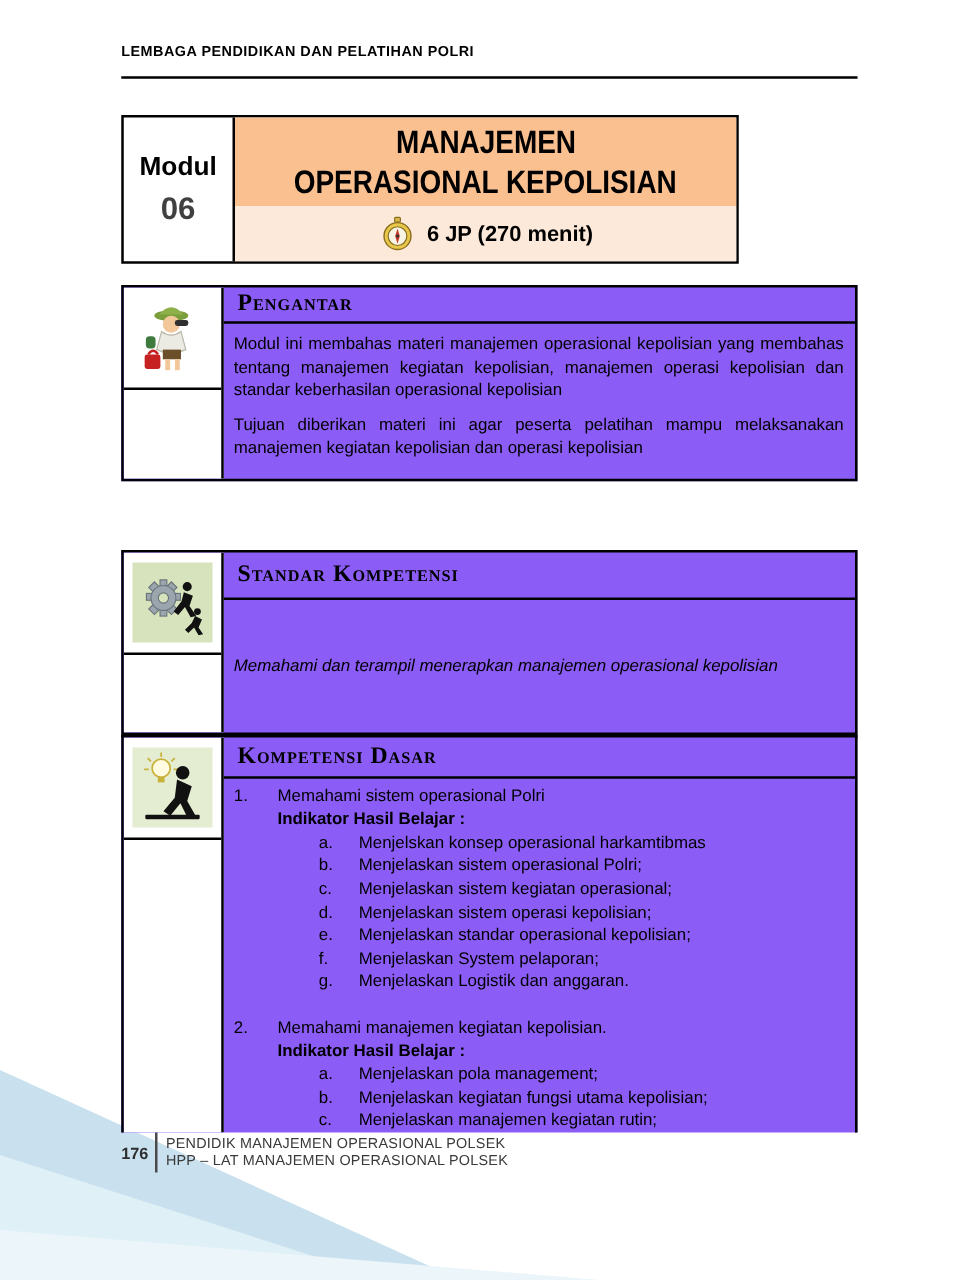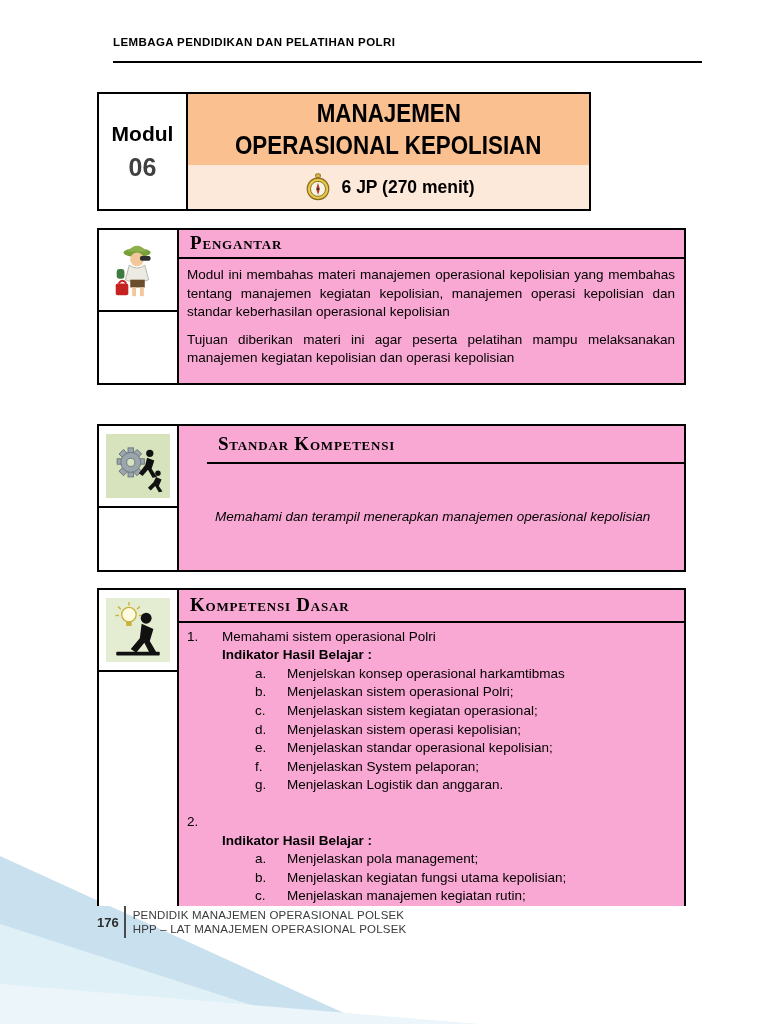--- a/index.html
+++ b/index.html
@@ -6,40 +6,40 @@
   body{
     width:768px;height:1024px;position:relative;background:#ffffff;
     font-family:"Liberation Sans", sans-serif;color:#000;overflow:hidden;
   }
   
   .deco{position:absolute;left:0;pointer-events:none;}
   .deco1{top:856px;width:368px;height:168px;background:#c9e1ee;clip-path:polygon(0 0,100% 100%,0 100%);}
   .deco2{top:924px;width:310px;height:100px;background:#dff0f7;clip-path:polygon(0 0,100% 100%,0 100%);}
   .deco3{top:984px;width:480px;height:40px;background:#ecf6fa;clip-path:polygon(0 0,100% 100%,0 100%);}
 
-  .doc-header{position:absolute;left:113px;top:36px;width:589px;}
+  .doc-header{position:absolute;left:97px;top:36px;width:589px;}
   .doc-header-text{font-size:11.5px;font-weight:bold;letter-spacing:.4px;}
   .doc-header-rule{margin-top:13px;height:2px;background:#000;}
 
   
   .module-box{position:absolute;left:97px;top:92px;width:494px;height:119px;
     border:2px solid #000;display:flex;box-sizing:border-box;background:#fff;}
   .module-left{width:89px;border-right:2px solid #000;display:flex;flex-direction:column;
     align-items:center;justify-content:center;gap:7px;box-sizing:border-box;}
   .module-label{font-size:21px;font-weight:bold;}
   .module-number{font-size:25px;font-weight:bold;}
   .module-right{flex:1;display:flex;flex-direction:column;}
   .module-title{flex:1;display:flex;flex-direction:column;align-items:center;justify-content:center;line-height:1.2;}
   .module-title div{font-size:26px;font-weight:bold;transform:scaleX(.86);transform-origin:50% 50%;letter-spacing:0;}
   .module-duration{height:44px;display:flex;align-items:center;justify-content:center;gap:9px;}
   .module-duration span{font-size:17.5px;font-weight:bold;}
 
   
   .sect{position:absolute;left:97px;width:589px;border:2px solid #000;display:flex;
-    box-sizing:border-box;background:#f9a8d4;overflow:hidden;}
+    box-sizing:border-box;background:#8b5cf6;overflow:hidden;}
   .sect.noborder-bottom{border-bottom:none;}
   .sect-iconcol{width:80px;border-right:2px solid #000;box-sizing:border-box;background:#fff;}
   .icon-box{height:82px;border-bottom:2px solid #000;display:flex;align-items:center;justify-content:center;box-sizing:border-box;}
   .icon-tile{width:64px;height:64px;display:flex;align-items:center;justify-content:center;}
   .tile-green{background:#d6e3bc;}
   .tile-pale{background:#e4ecd2;}
   .sect-main{flex:1;display:flex;flex-direction:column;min-width:0;}
   .sect-titlerow{height:38px;border-bottom:2px solid #000;display:flex;align-items:center;
     padding-left:11px;box-sizing:border-box;}
   .sect-title{font-family:"Liberation Serif", serif;font-variant:small-caps;font-weight:bold;
@@ -121,21 +121,21 @@
     <div class="sect-titlerow">
       <span class="sect-title">Pengantar</span>
     </div>
     <div class="sect-body">
       <p>Modul ini membahas materi manajemen operasional kepolisian yang membahas tentang manajemen kegiatan kepolisian, manajemen operasi kepolisian dan standar keberhasilan operasional kepolisian</p>
       <p>Tujuan diberikan materi ini agar peserta pelatihan mampu melaksanakan manajemen kegiatan kepolisian dan operasi kepolisian</p>
     </div>
   </div>
 </div>
 
-<div class="sect" style="top:424px;height:148px;gap:28px;">
+<div class="sect" style="top:440px;height:148px;">
   <div class="sect-iconcol">
     <div class="icon-box">
       <div class="icon-tile tile-green">
         <svg width="58" height="58" viewBox="0 0 64 64">
           <g fill="#9aa5ad" stroke="#6b747b" stroke-width="1">
             <rect x="21" y="12" width="6" height="8"></rect>
             <rect x="21" y="36" width="6" height="8"></rect>
             <rect x="9" y="24" width="8" height="6"></rect>
             <rect x="31" y="24" width="8" height="6"></rect>
             <rect x="13" y="15" width="7" height="7" transform="rotate(45 16 18)"></rect>
@@ -226,20 +226,21 @@
         </div>
         <div class="kd-subrow">
           <span class="kd-letter">g.</span>
           <span>Menjelaskan Logistik dan anggaran.</span>
         </div>
       </div>
 
       <div class="kd-item kd-item2">
         <div class="kd-row">
           <span class="kd-num">2.</span>
+          <span class="kd-text">Memahami manajemen kegiatan kepolisian.</span>
         </div>
         <div class="kd-subtitle">Indikator Hasil Belajar :</div>
         <div class="kd-subrow">
           <span class="kd-letter">a.</span>
           <span>Menjelaskan pola management;</span>
         </div>
         <div class="kd-subrow">
           <span class="kd-letter">b.</span>
           <span>Menjelaskan kegiatan fungsi utama kepolisian;</span>
         </div>

